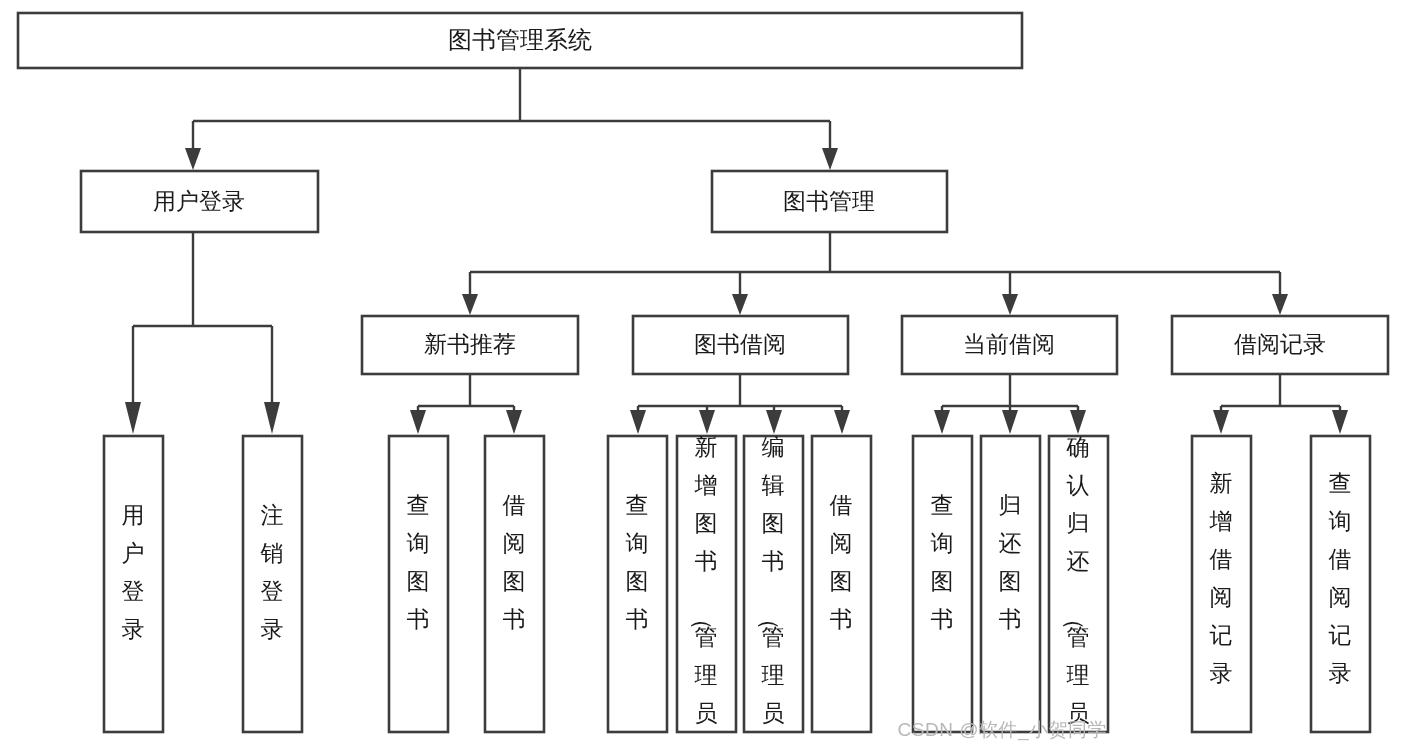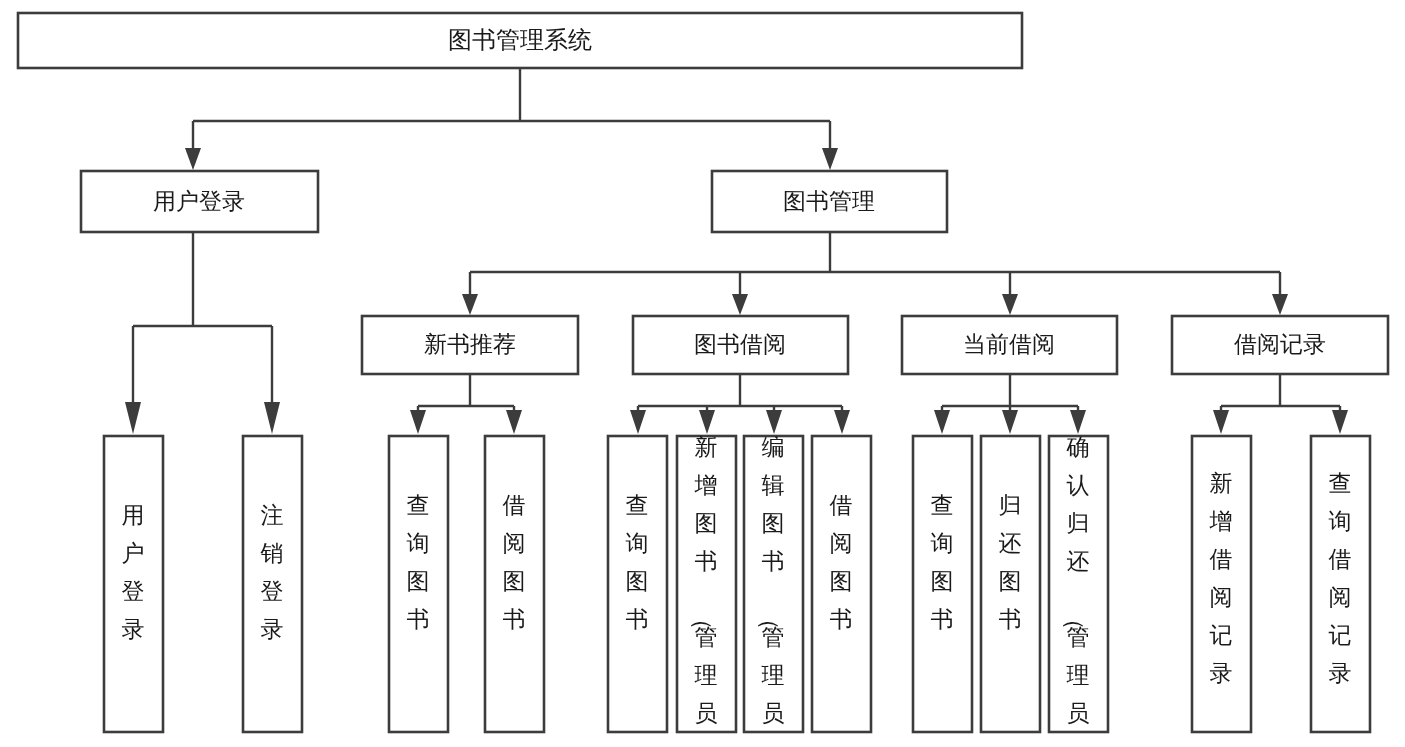--- a/index.html
+++ b/index.html
@@ -233,14 +233,15 @@
       <rect class="node-box" x="1192" y="436" width="59" height="296"></rect>
       <text class="vert-label" x="1221" y="491"><tspan x="1221" y="491">新</tspan><tspan x="1221" y="529">增</tspan><tspan x="1221" y="567">借</tspan><tspan x="1221" y="605">阅</tspan><tspan x="1221" y="643">记</tspan><tspan x="1221" y="681">录</tspan></text>
     </g>
     <g>
       <rect class="node-box" x="1311" y="436" width="59" height="296"></rect>
       <text class="vert-label" x="1340" y="491"><tspan x="1340" y="491">查</tspan><tspan x="1340" y="529">询</tspan><tspan x="1340" y="567">借</tspan><tspan x="1340" y="605">阅</tspan><tspan x="1340" y="643">记</tspan><tspan x="1340" y="681">录</tspan></text>
     </g>
 
   </svg>
 
+  <div class="watermark">CSDN @软件_小贺同学</div>
 
 </div>
 
 </body></html>

